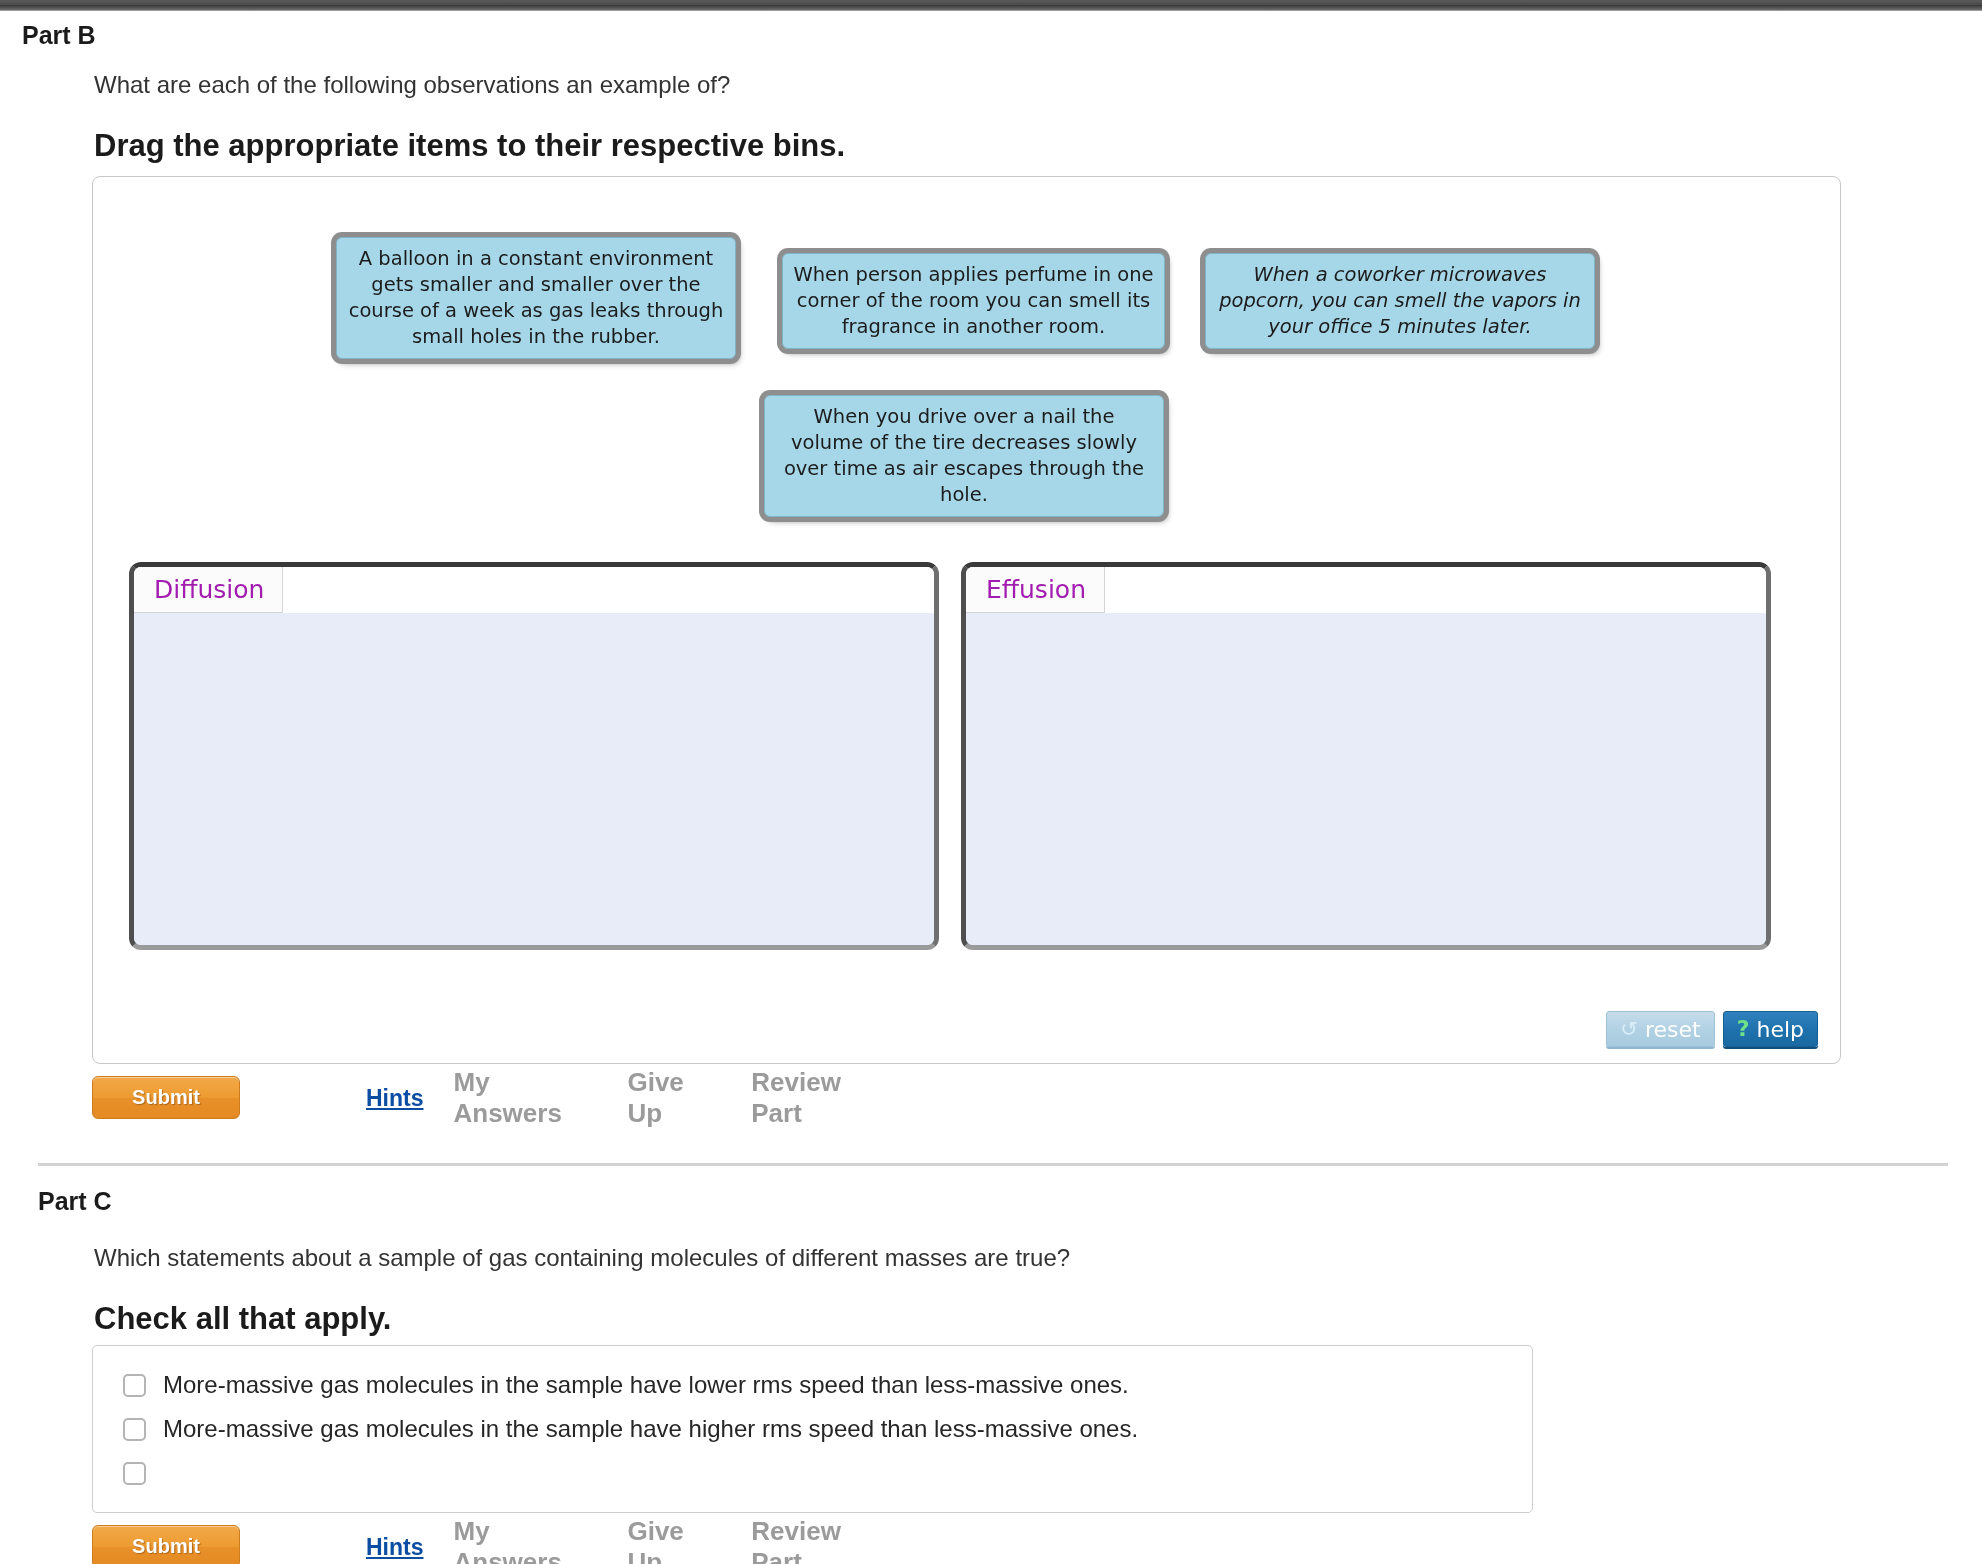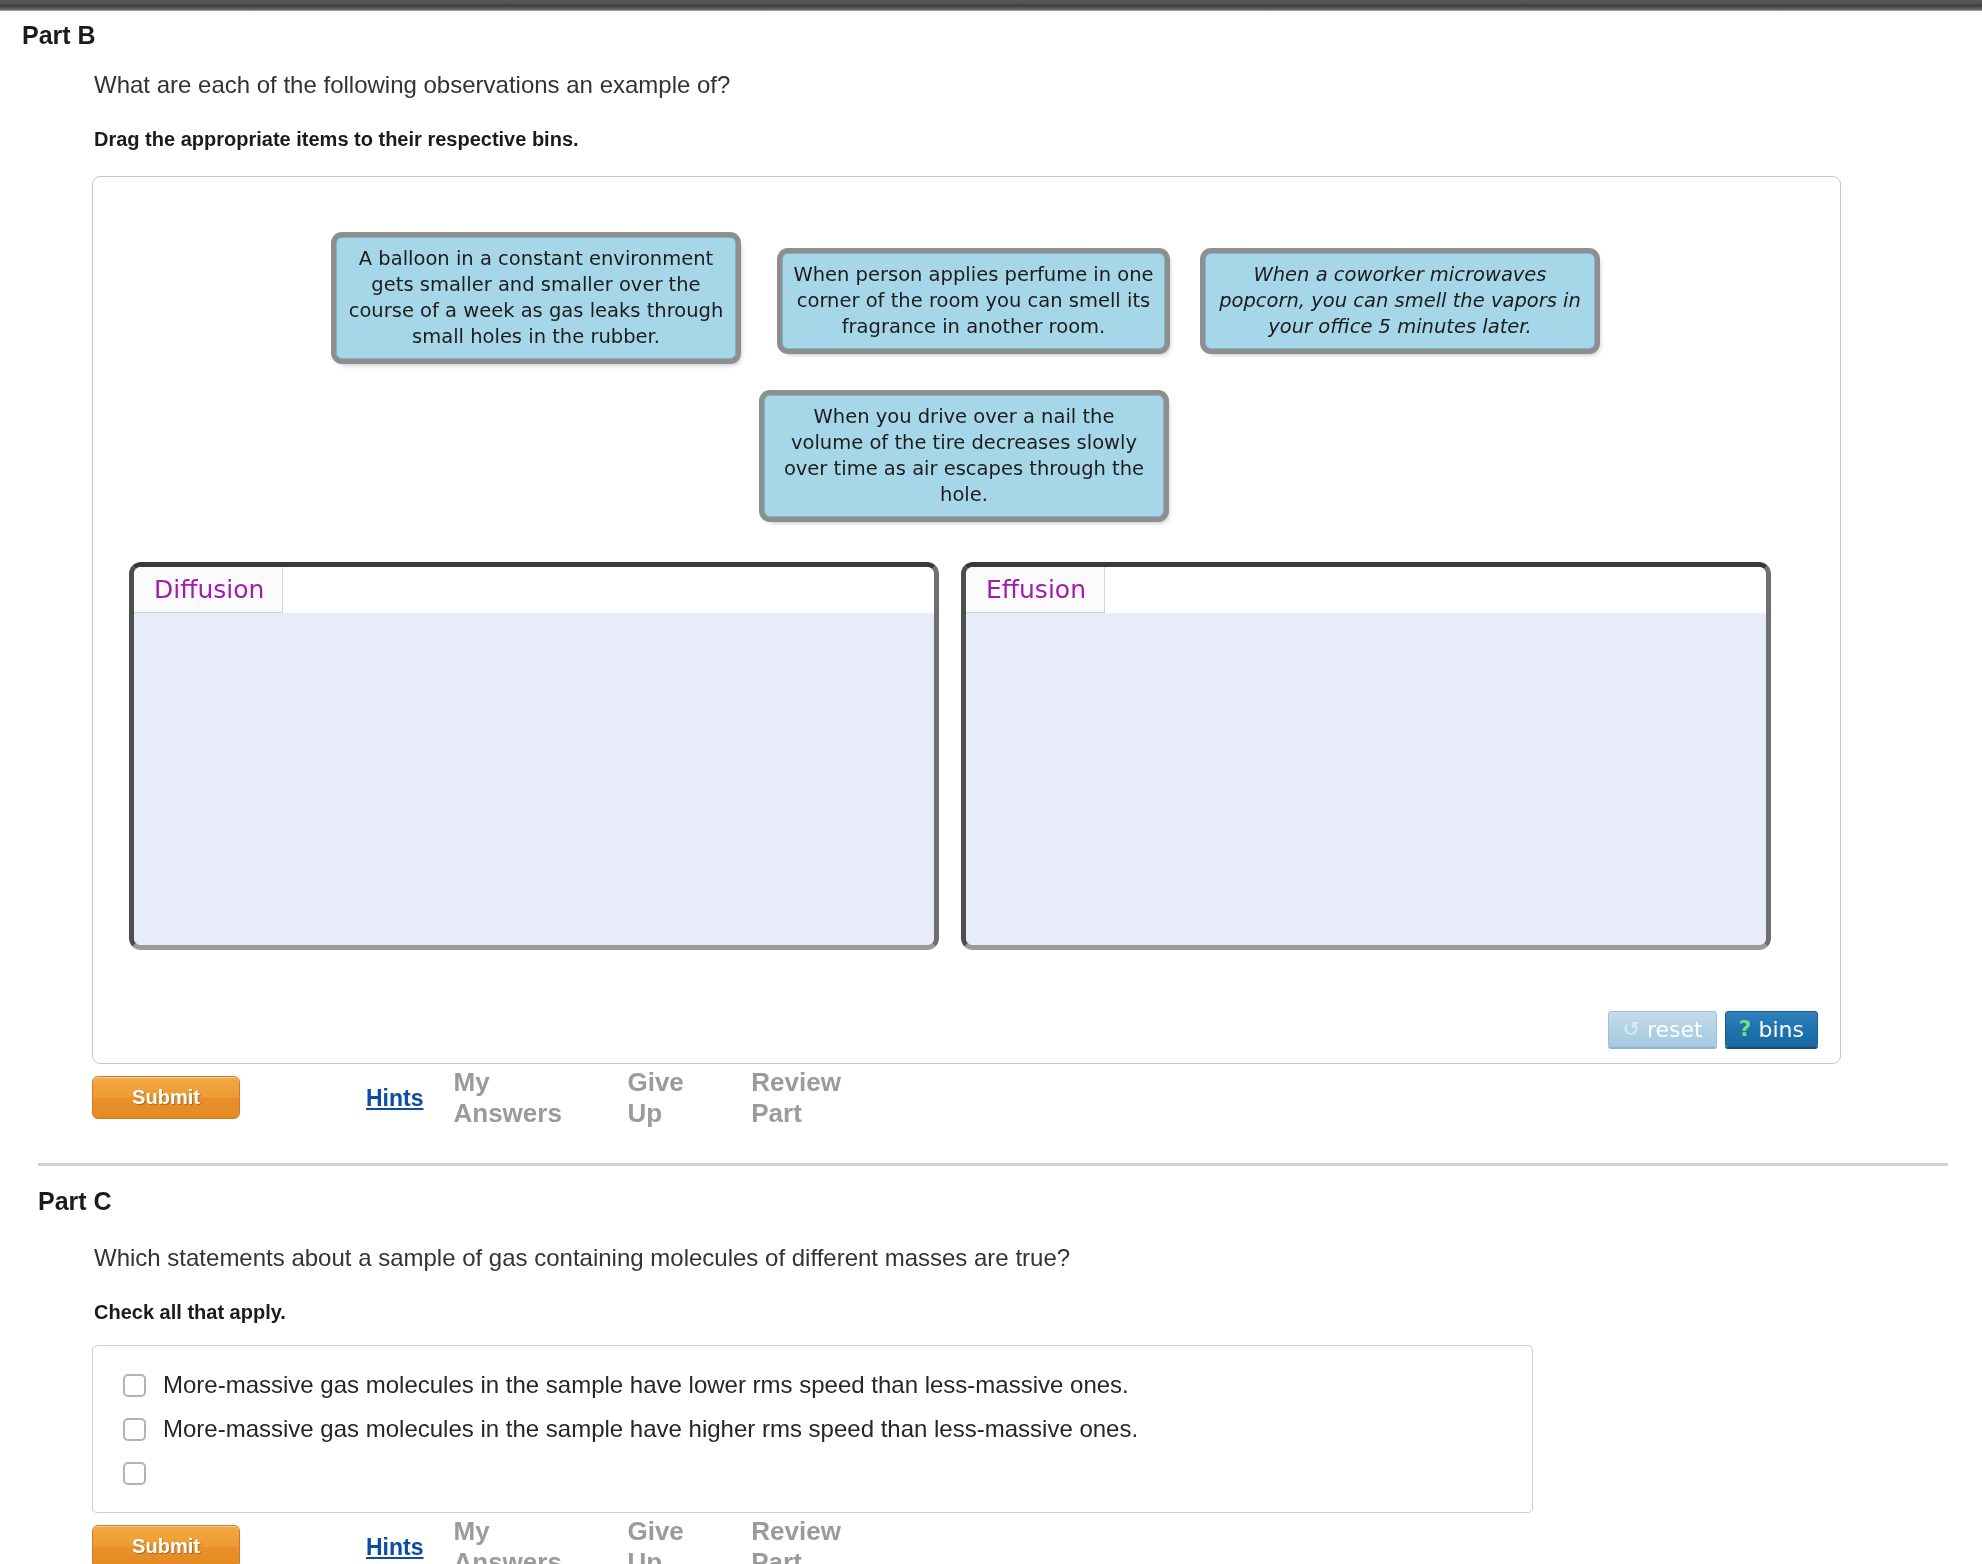--- a/index.html
+++ b/index.html
@@ -29,21 +29,21 @@
     color: #1b1b1b;
     margin: 0;
     padding: 0;
   }
   .question-text {
     font-size: 24px;
     color: #333333;
     font-weight: normal;
   }
   .instruction-text {
-    font-size: 20px;
+    font-size: 31px;
     color: #1b1b1b;
     font-weight: bold;
   }
 
   
   #part-b { position: relative; }
   #part-b-title { position: absolute; left: 22px; top: 10px; }
   #part-b-question { position: absolute; left: 94px; top: 60px; }
   #part-b-instruction { position: absolute; left: 94px; top: 117px; }
 
@@ -261,21 +261,21 @@
         <div class="bin-body"></div>
       </div>
 
       <div class="tool-row">
         <div class="btn-reset">
           <span class="icon-reset">↺</span>
           <span>reset</span>
         </div>
         <div class="btn-help">
           <span class="icon-help">?</span>
-          <span>bins</span>
+          <span>help</span>
         </div>
       </div>
 
     </div>
 
     <div class="action-bar" style="left:92px; top:1065px; width:800px;">
       <div class="btn-submit">Submit</div>
       <div class="link-row">
         <span class="link-active">Hints</span>
         <span class="link-muted">My Answers</span>

